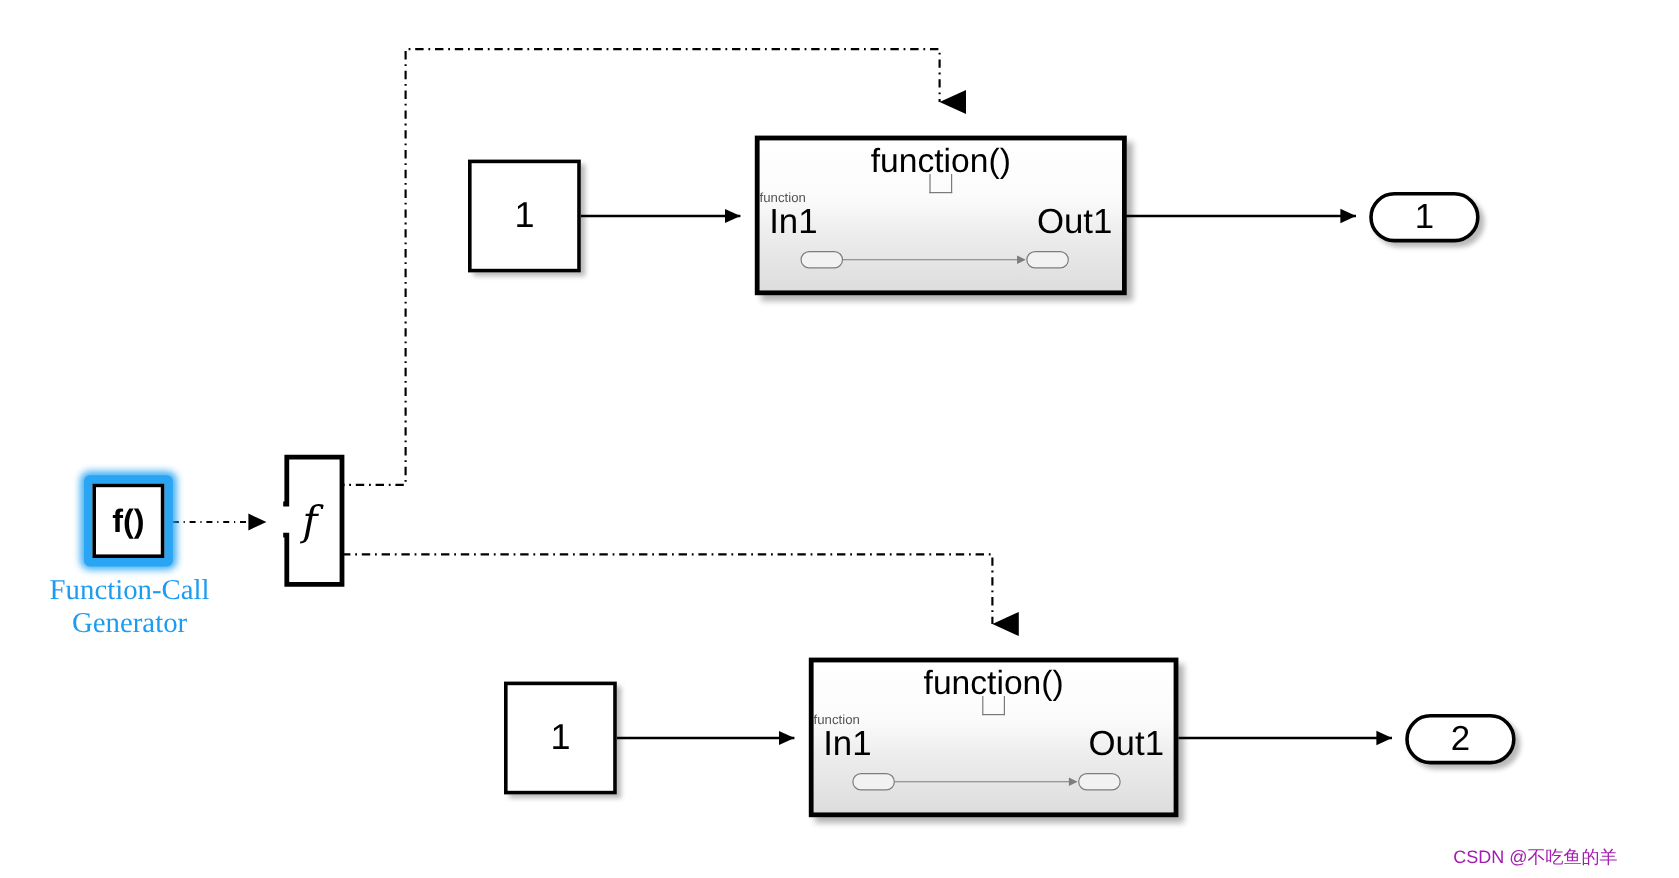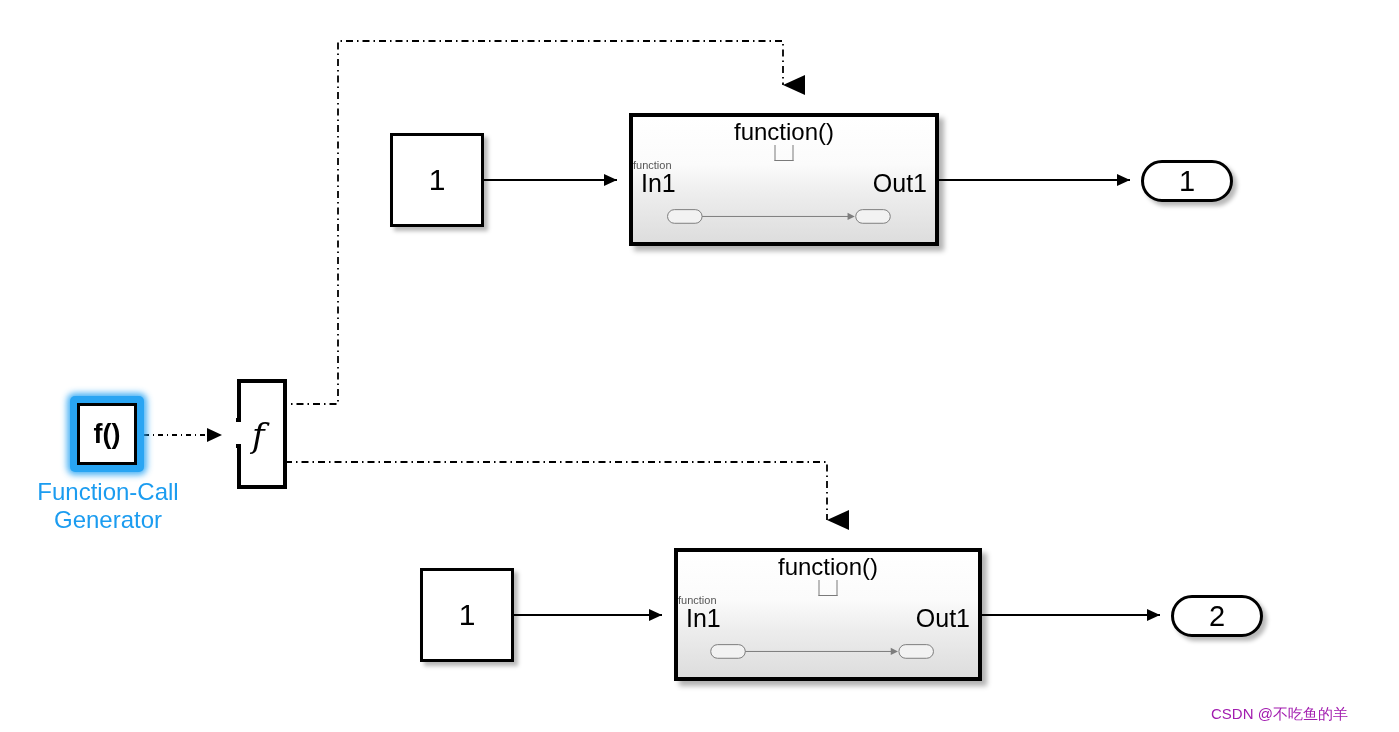--- a/index.html
+++ b/index.html
@@ -53,21 +53,21 @@
     box-shadow: 5px 5px 5px rgba(0,0,0,0.3);
     background: linear-gradient(to bottom, #ffffff 0%, #fbfbfb 38%, #ededed 62%, #dddddd 100%);
     overflow: hidden;
   }
   .subsys .title {
     position: absolute;
     left: 0;
     right: 0;
     top: 2px;
     text-align: center;
-    font-size: 24px;
+    font-size: 28px;
     color: #000000;
     line-height: 1.1;
     white-space: nowrap;
   }
   .subsys .trig-icon {
     position: absolute;
     left: 50%;
     transform: translateX(-50%);
     top: 28px;
     width: 17px;
@@ -79,21 +79,21 @@
   .subsys .trig-label {
     position: absolute;
     left: 0;
     right: 0;
     top: 42px;
     font-size: 11px;
     color: #555555;
   }
   .subsys .port-label {
     position: absolute;
-    font-size: 25px;
+    font-size: 29px;
     color: #000000;
     line-height: 1;
     white-space: nowrap;
   }
   .subsys .port-in  { left: 8px;  top: 54px; }
   .subsys .port-out { right: 8px; top: 54px; }
 
   .subsys .inner-rail {
     position: absolute;
     left: 0; right: 0;
@@ -144,20 +144,21 @@
     color: #000000;
     line-height: 1;
   }
   .fcg-label {
     position: absolute;
     text-align: center;
     color: #1b9cf0;
     font-size: 24px;
     line-height: 1.18;
     white-space: pre-line;
+    font-family: Liberation Serif, serif;
   }
 
   
   .fsplit {
     position: absolute;
   }
   .fsplit .glyph {
     position: absolute;
     font-family: "DejaVu Serif", serif;
     font-style: italic;

